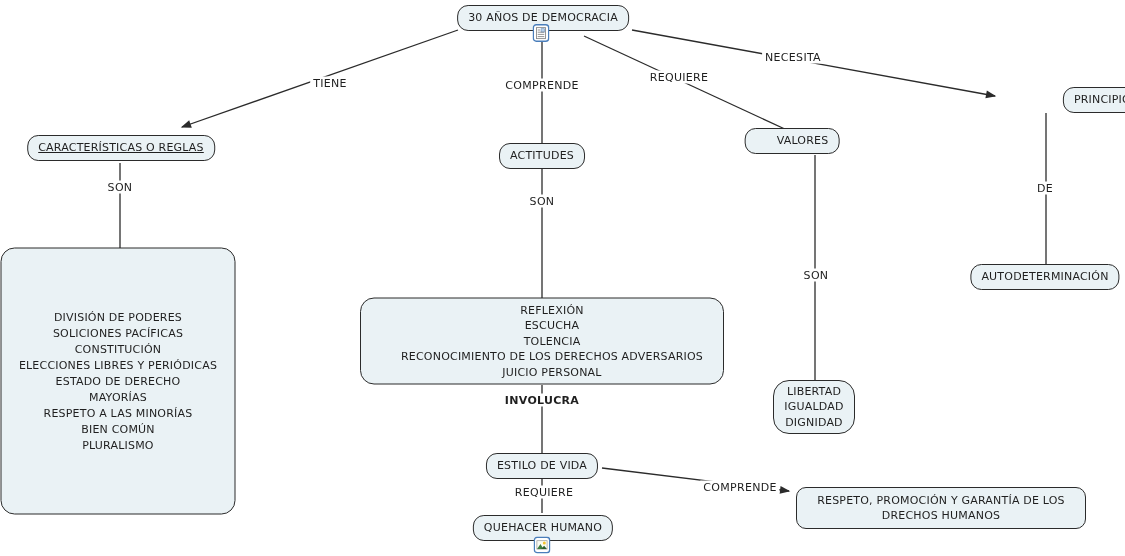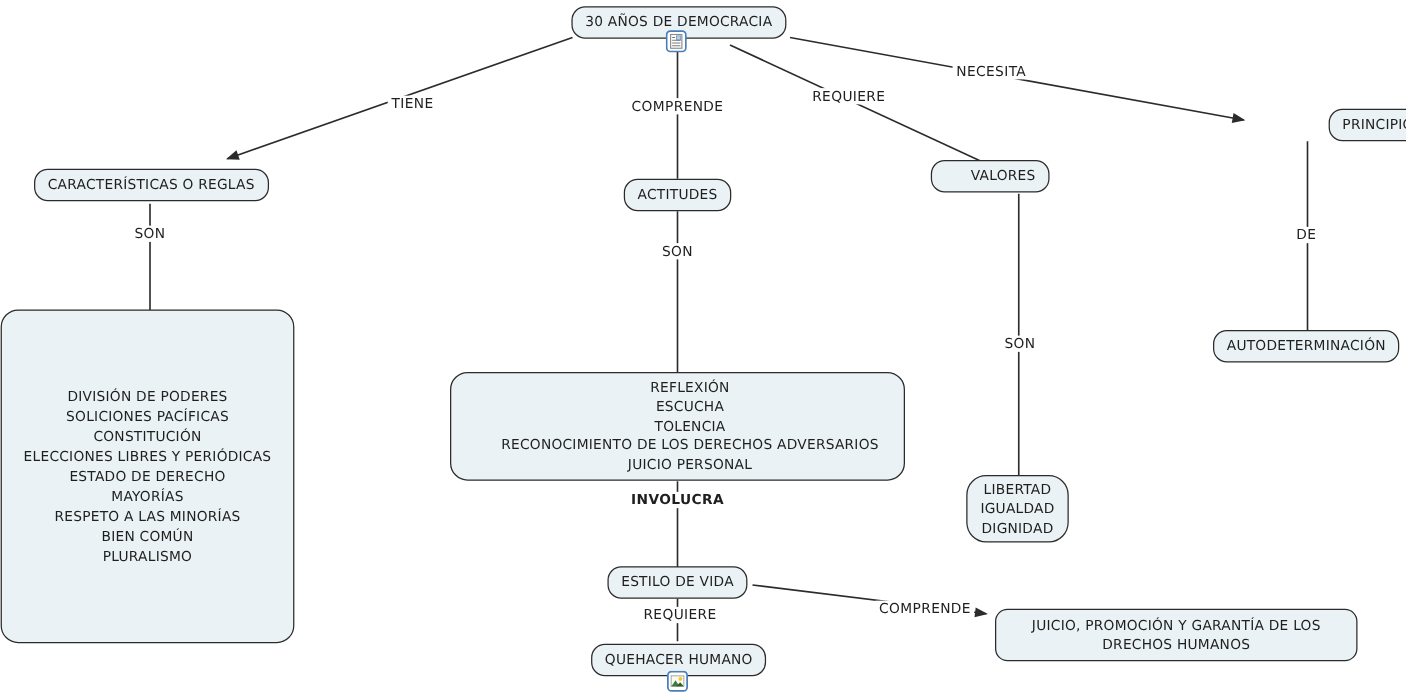--- a/index.html
+++ b/index.html
@@ -65,21 +65,21 @@
   <span class="linklabel" style="left:793px;top:57px;">NECESITA</span>
   <span class="linklabel" style="left:120px;top:187px;">SON</span>
   <span class="linklabel" style="left:542px;top:201px;">SON</span>
   <span class="linklabel" style="left:816px;top:275px;">SON</span>
   <span class="linklabel" style="left:1045px;top:188px;">DE</span>
   <span class="linklabel" style="left:542px;top:400px;font-weight:bold;">INVOLUCRA</span>
   <span class="linklabel" style="left:544px;top:492px;">REQUIERE</span>
   <span class="linklabel" style="left:740px;top:487px;">COMPRENDE</span>
 
   <div class="node" style="left:543px;top:18px;">30 AÑOS DE DEMOCRACIA</div>
-  <div class="node" style="left:121px;top:148px;">CARACTERÍSTICAS O REGLAS</div>
+  <div class="node" style="left:121px;top:148px;text-decoration:underline;">CARACTERÍSTICAS O REGLAS</div>
   <div class="node" style="left:542px;top:156px;">ACTITUDES</div>
   <div class="node" style="left:792px;top:141px;padding-left:31px;">VALORES</div>
   <div class="node" style="left:1106px;top:100px;">PRINCIPIOS</div>
   <div class="node" style="left:1045px;top:277px;">AUTODETERMINACIÓN</div>
   <div class="node" style="left:542px;top:466px;">ESTILO DE VIDA</div>
   <div class="node" style="left:543px;top:528px;">QUEHACER HUMANO</div>
 
   <div class="bigbox" style="left:118px;top:381px;width:233px;height:265px;line-height:16px;">DIVISIÓN DE PODERES
 SOLICIONES PACÍFICAS
 CONSTITUCIÓN
@@ -90,21 +90,21 @@
 BIEN COMÚN
 PLURALISMO</div>
   <div class="bigbox" style="left:542px;top:341px;width:342px;height:85px;padding-left:20px;">REFLEXIÓN
 ESCUCHA
 TOLENCIA
 RECONOCIMIENTO DE LOS DERECHOS ADVERSARIOS
 JUICIO PERSONAL</div>
   <div class="bigbox" style="left:814px;top:407px;width:80px;height:52px;border-radius:16px;">LIBERTAD
 IGUALDAD
 DIGNIDAD</div>
-  <div class="bigbox" style="left:941px;top:508px;width:288px;height:40px;border-radius:10px;">JUICIO, PROMOCIÓN Y GARANTÍA DE LOS
+  <div class="bigbox" style="left:941px;top:508px;width:288px;height:40px;border-radius:10px;">RESPETO, PROMOCIÓN Y GARANTÍA DE LOS
 DRECHOS HUMANOS</div>
 
   <svg class="res-icon" style="left:541px;top:33px;" viewBox="0 0 17 18">
     <rect x="0.8" y="0.8" width="15.4" height="16.4" rx="3" fill="#ffffff" stroke="#4a7ebb" stroke-width="1.4"></rect>
     <rect x="4" y="3.6" width="9" height="11" fill="#ffffff" stroke="#8a8a8a" stroke-width="0.9"></rect>
     <rect x="8.6" y="4.7" width="3.4" height="3.4" fill="#b8cfe8" stroke="#6a93c4" stroke-width="0.6"></rect>
     <g stroke="#7a7a7a" stroke-width="0.8">
       <line x1="5.2" y1="6" x2="7.7" y2="6"></line>
       <line x1="5.2" y1="8.2" x2="11.8" y2="8.2"></line>
       <line x1="5.2" y1="10.4" x2="11.8" y2="10.4"></line>

